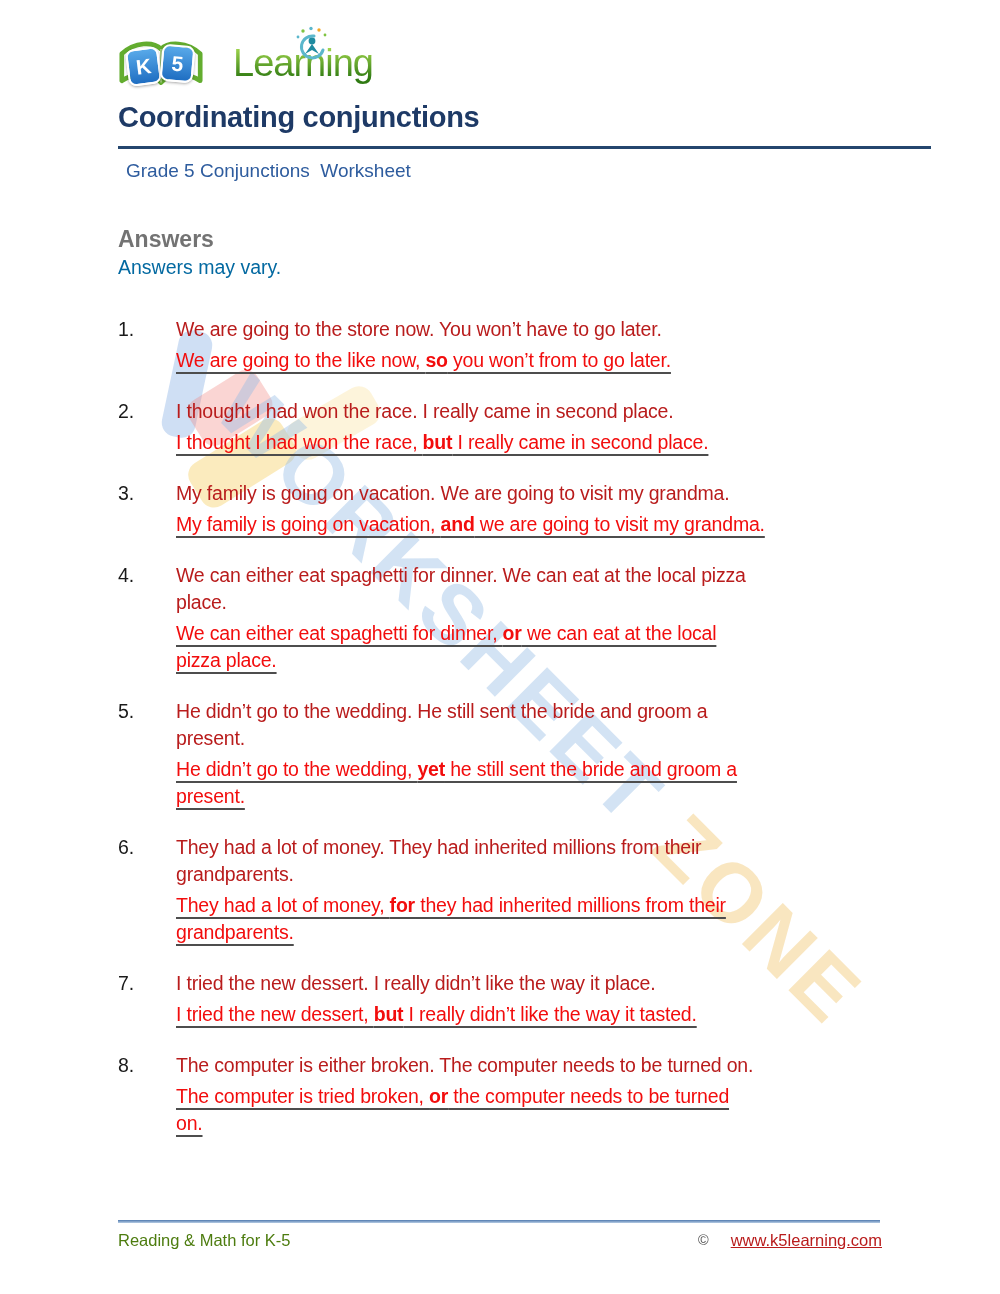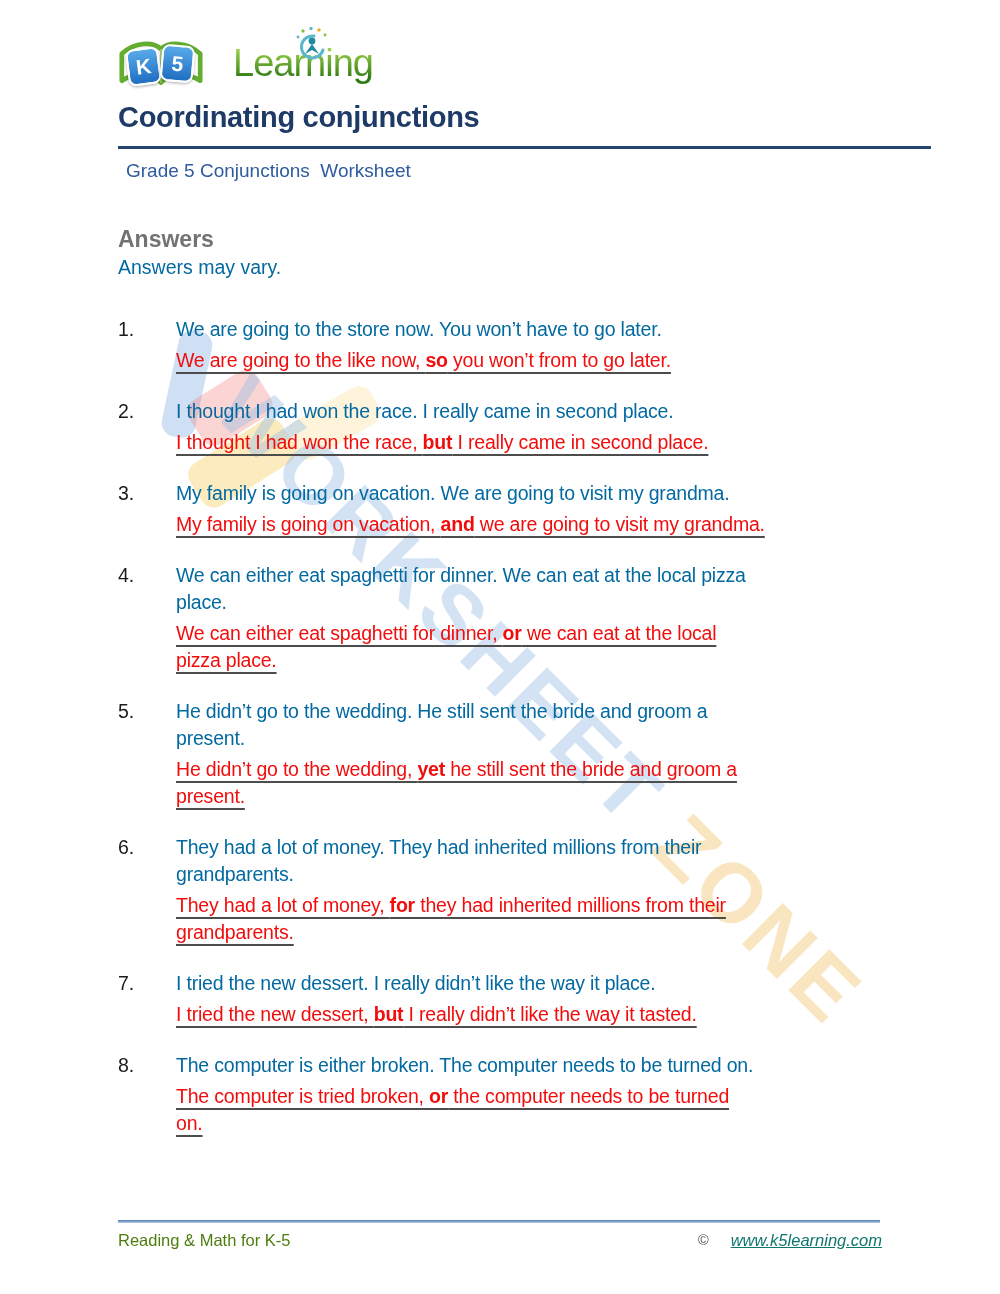--- a/index.html
+++ b/index.html
@@ -57,37 +57,37 @@
   .answers-heading { position:absolute; left:118px; top:226px; font-size:23px; font-weight:bold; color:#737373; }
   .answers-note { position:absolute; left:118px; top:256px; font-size:19.5px; color:#0369a1; }
 
   
   .items { position:absolute; left:118px; top:316px; width:790px; }
   .item { display:flex; margin-bottom:24px; }
   .item-num { width:58px; flex:0 0 58px; font-size:19.5px; line-height:27px; }
   .item-body { flex:1; max-width:720px; }
   .prompt {
     margin:0; font-size:19.5px; line-height:27px; letter-spacing:-0.2px;
-    color:#0369a1; white-space:pre-wrap;
+    color:#b91c1c; white-space:pre-wrap;
   }
   .answer {
     margin:4px 0 0 0; font-size:19.5px; line-height:27px; letter-spacing:-0.2px;
     color:#f20d0d; white-space:pre-wrap;
     text-decoration:underline; text-decoration-color:#4d4d4d;
     text-decoration-thickness:2px; text-underline-offset:5px;
   }
   .answer b { font-weight:bold; }
 
   
   .footer-rule { position:absolute; left:118px; top:1220px; width:762px; height:3px;
                  background:linear-gradient(to bottom,#4f79ae,#b7cce4); }
   .footer-left { position:absolute; left:118px; top:1231px; font-size:16.5px; color:#4d7c0f; }
   .footer-right { position:absolute; top:1231px; right:118px; font-size:16.5px; }
   .copy { color:#555555; font-size:14.5px; margin-right:22px; vertical-align:1px; }
-  .footer-link { color:#0f766e; text-decoration:underline; cursor:pointer;font-style:italic; }
+  .footer-link { color:#b91c1c; text-decoration:underline; cursor:pointer; }
 </style>
 </head>
 <body>
 
 <div class="page">
 
   <div class="wm-layer">
     <div class="wm-shape wm-blue"></div>
     <div class="wm-shape wm-pink"></div>
     <div class="wm-shape wm-yellow"></div>

